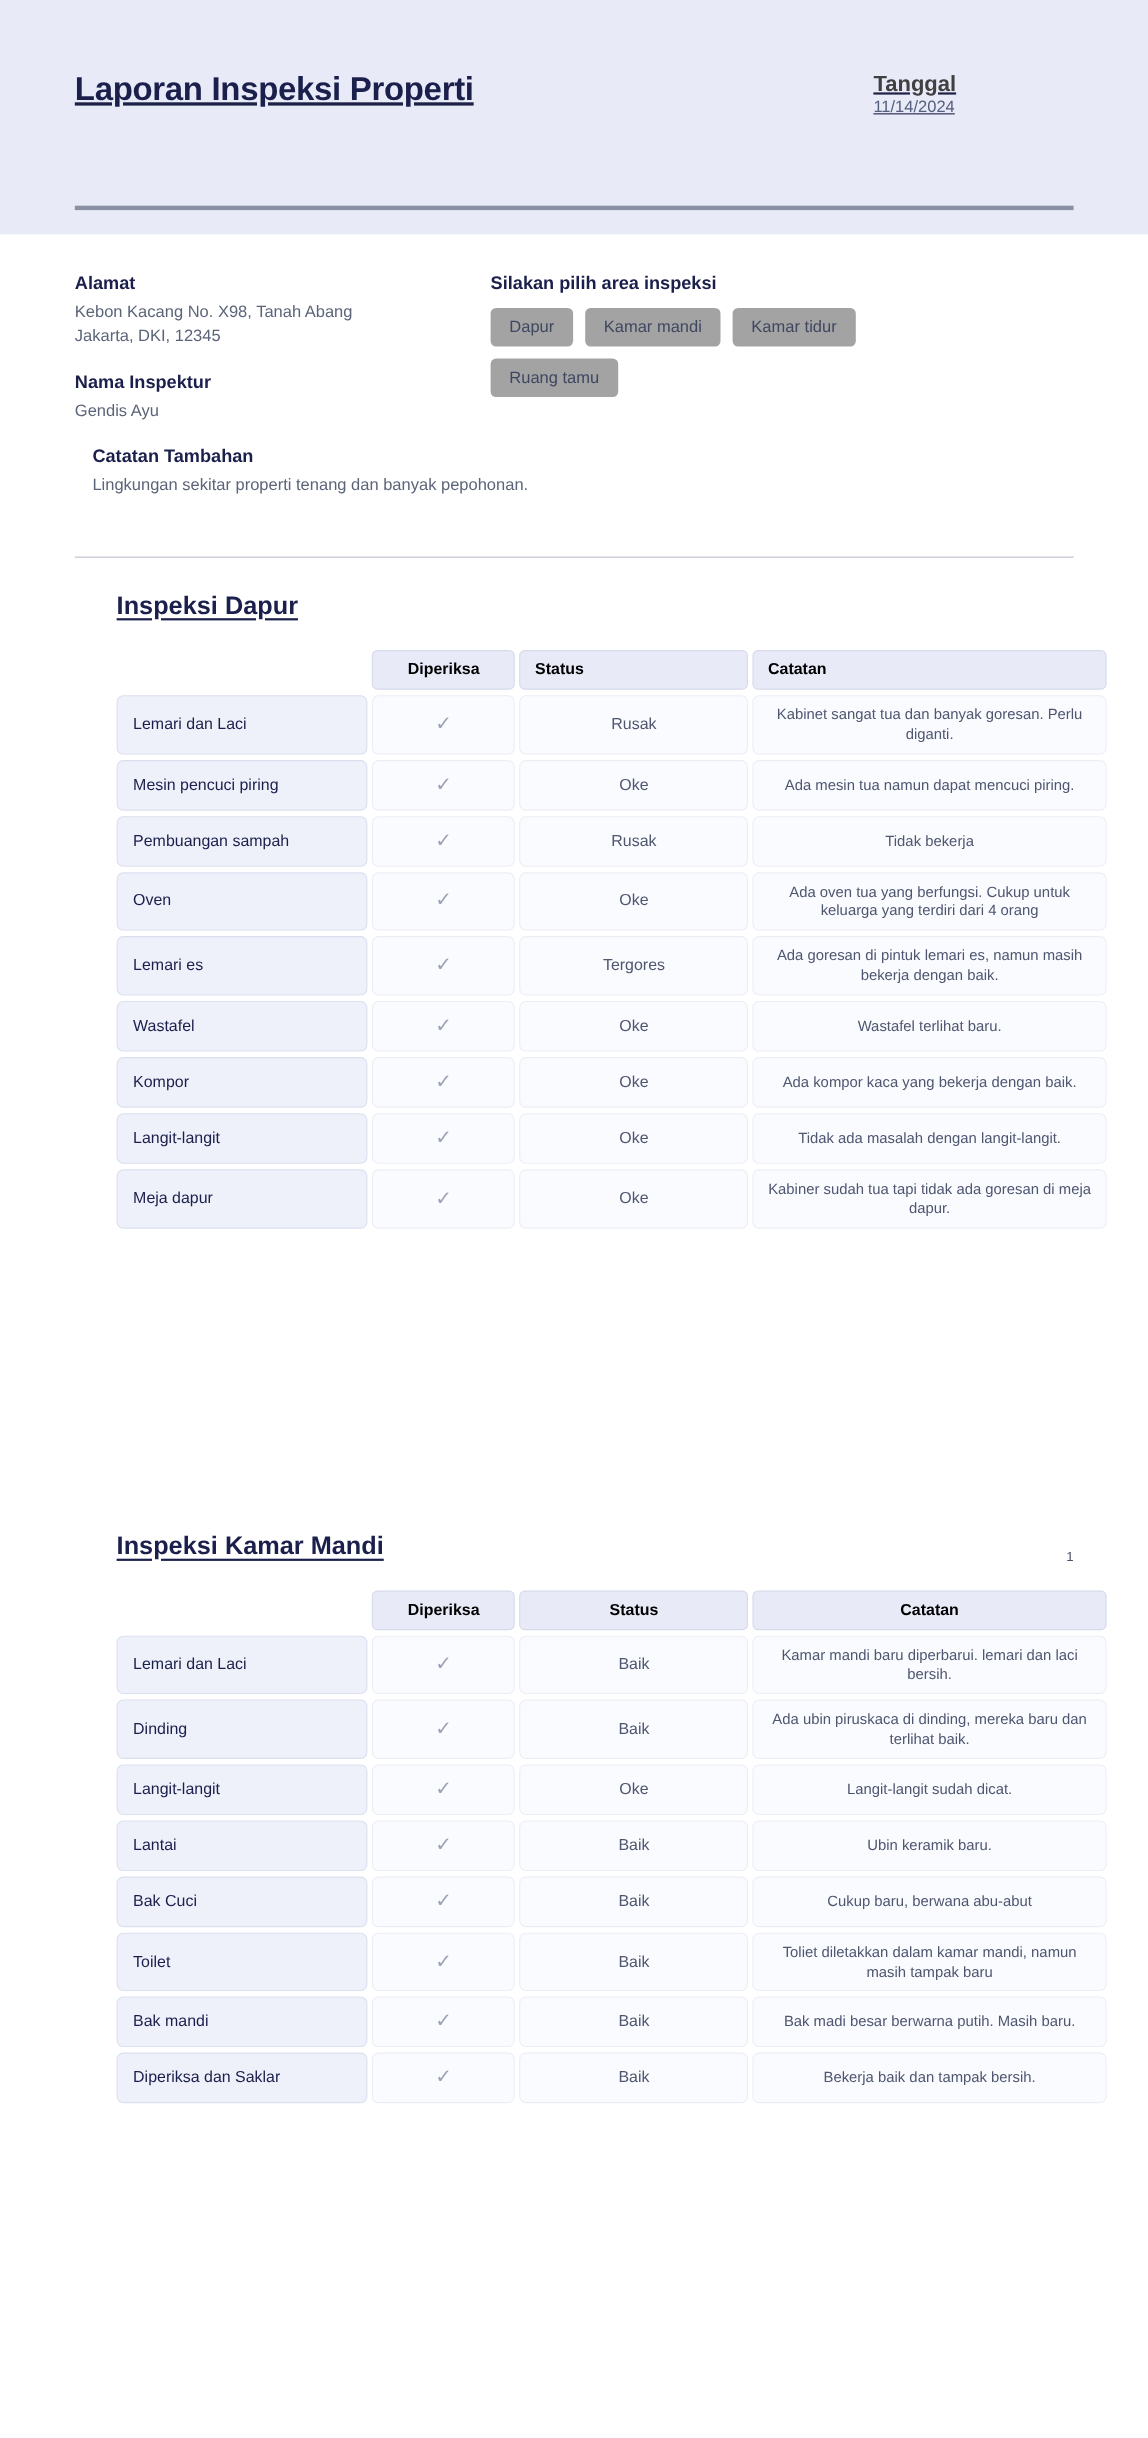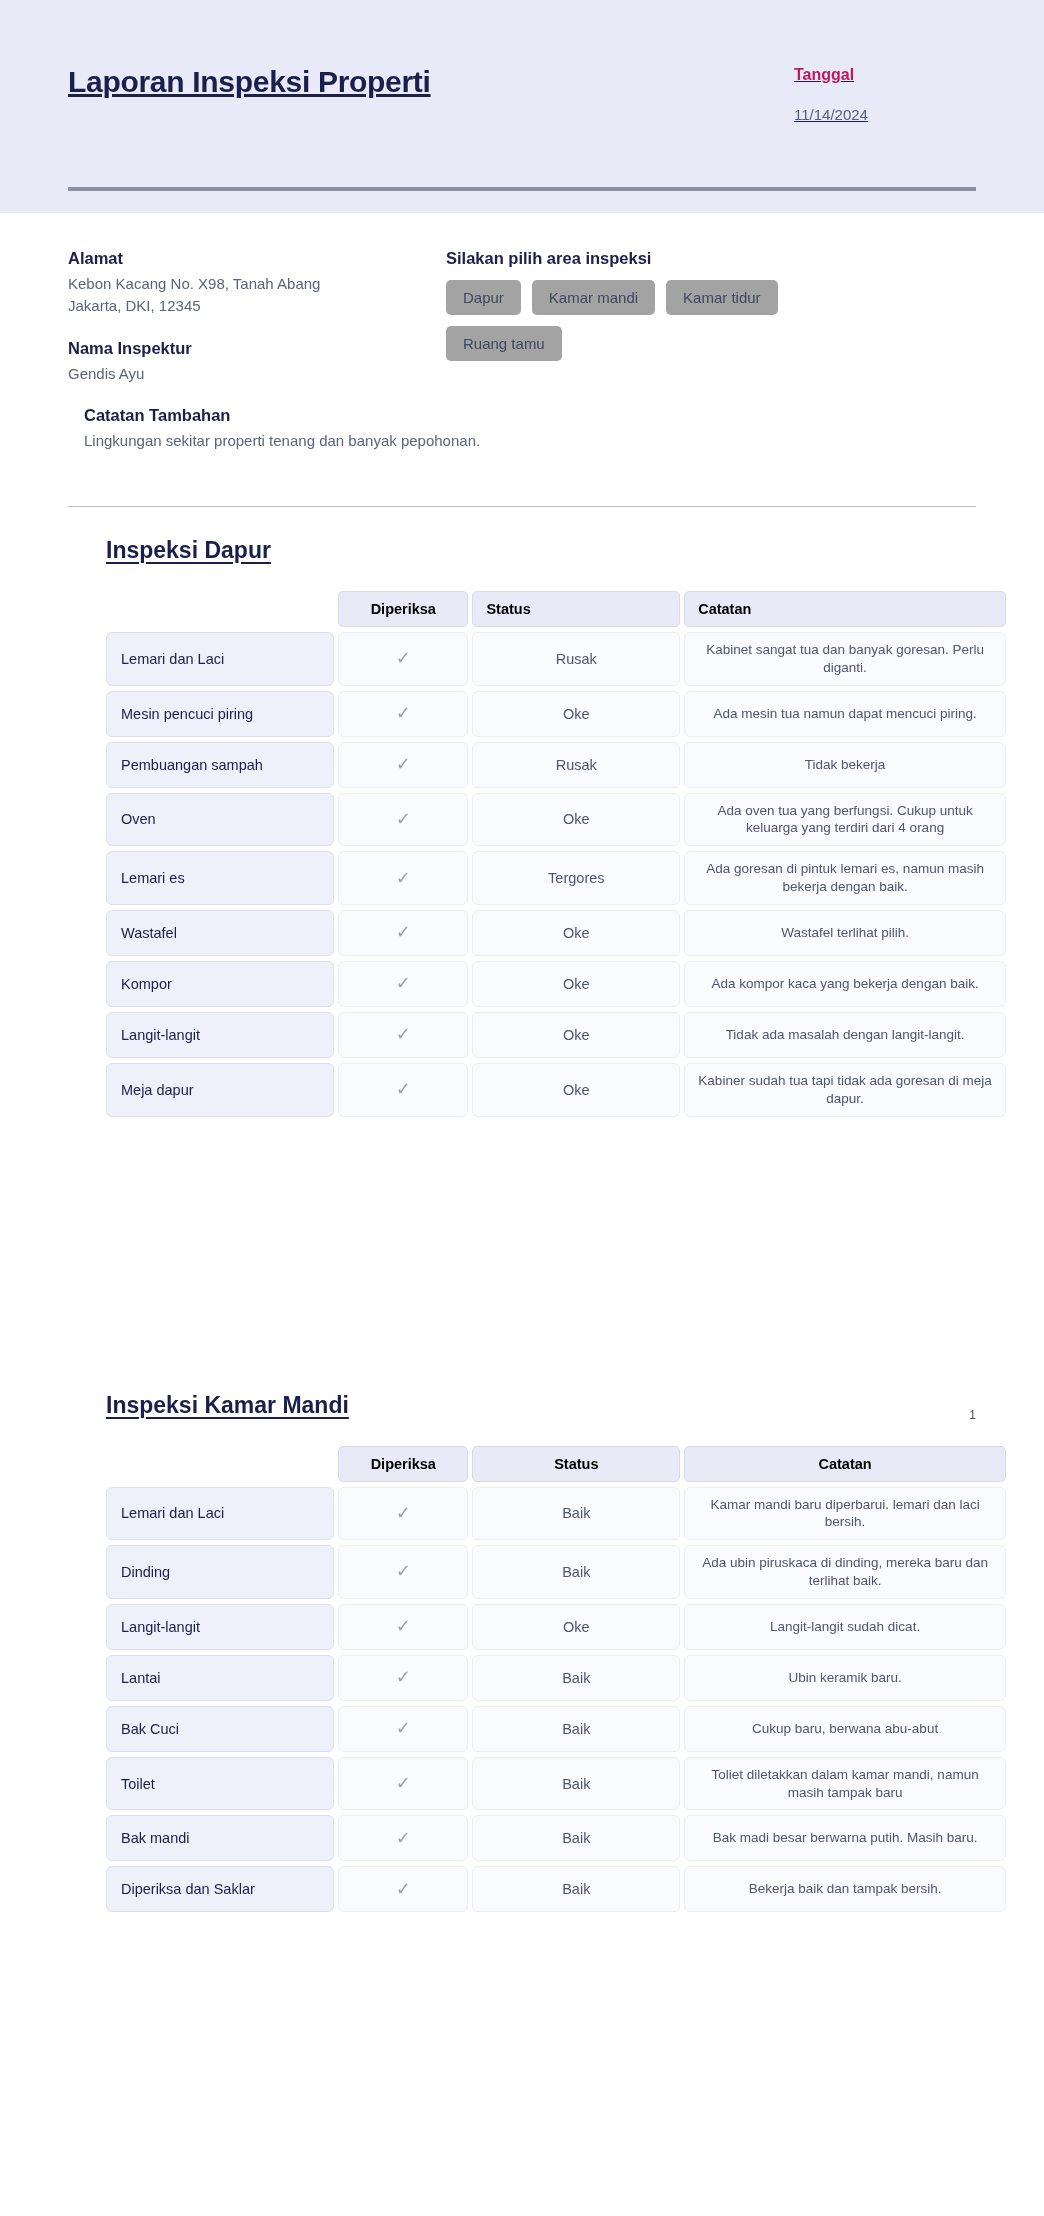--- a/index.html
+++ b/index.html
@@ -39,24 +39,24 @@
     color: #1b1f4b;
     line-height: 1.2;
     padding-top: 4px;
   }
   .date-block {
     text-align: left;
     min-width: 150px;
     padding-top: 6px;
   }
   .date-label {
-    font-size: 16px;
-    font-weight: bold;
-    color: #be185d;
-    margin-bottom: 22px;
+    font-size: 20px;
+    font-weight: bold;
+    color: #404040;
+    margin-bottom: 0;
   }
   .date-value {
     font-size: 15px;
     color: #55607d;
   }
   .header-rule {
     height: 4px;
     background: #8b90a5;
     margin: 0 68px;
     position: absolute;
@@ -308,21 +308,21 @@
         <tr>
           <td class="cell-item">Lemari es</td>
           <td class="cell-check"><span class="check-glyph">✓</span></td>
           <td class="cell-status">Tergores</td>
           <td class="cell-note">Ada goresan di pintuk lemari es, namun masih bekerja dengan baik.</td>
         </tr>
         <tr>
           <td class="cell-item">Wastafel</td>
           <td class="cell-check"><span class="check-glyph">✓</span></td>
           <td class="cell-status">Oke</td>
-          <td class="cell-note">Wastafel terlihat pilih.</td>
+          <td class="cell-note">Wastafel terlihat baru.</td>
         </tr>
         <tr>
           <td class="cell-item">Kompor</td>
           <td class="cell-check"><span class="check-glyph">✓</span></td>
           <td class="cell-status">Oke</td>
           <td class="cell-note">Ada kompor kaca yang bekerja dengan baik.</td>
         </tr>
         <tr>
           <td class="cell-item">Langit-langit</td>
           <td class="cell-check"><span class="check-glyph">✓</span></td>

